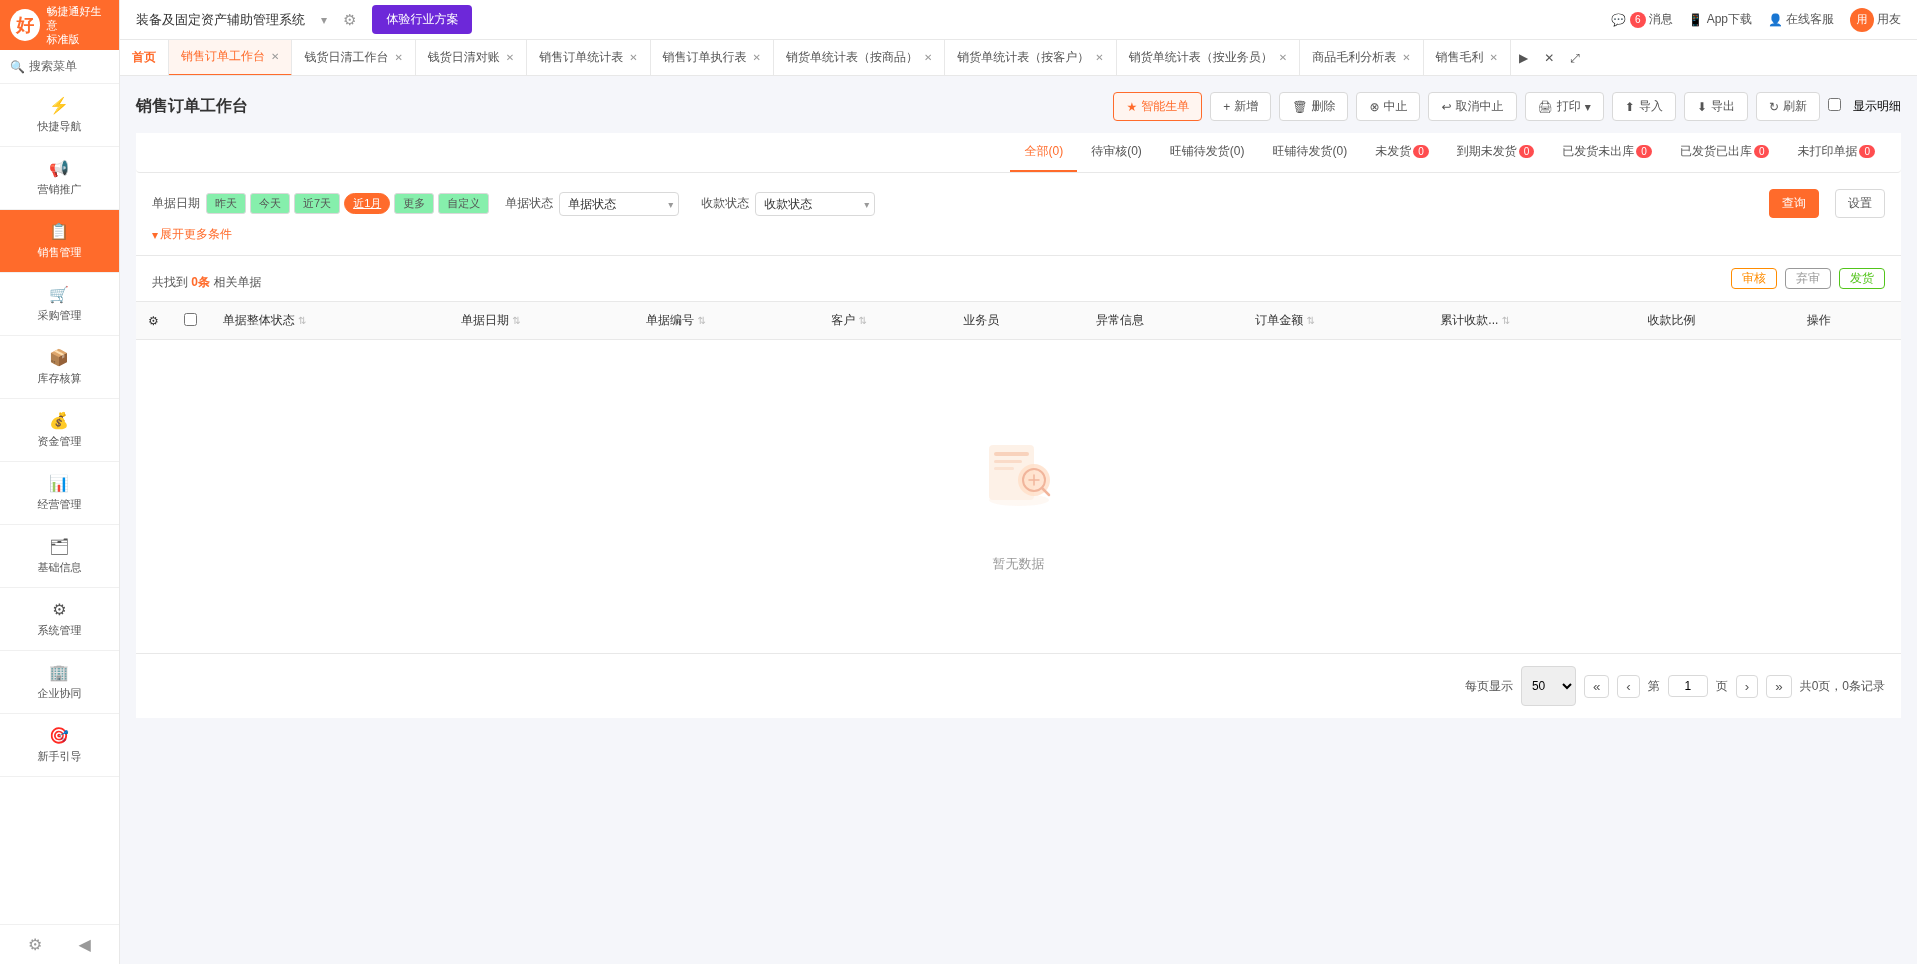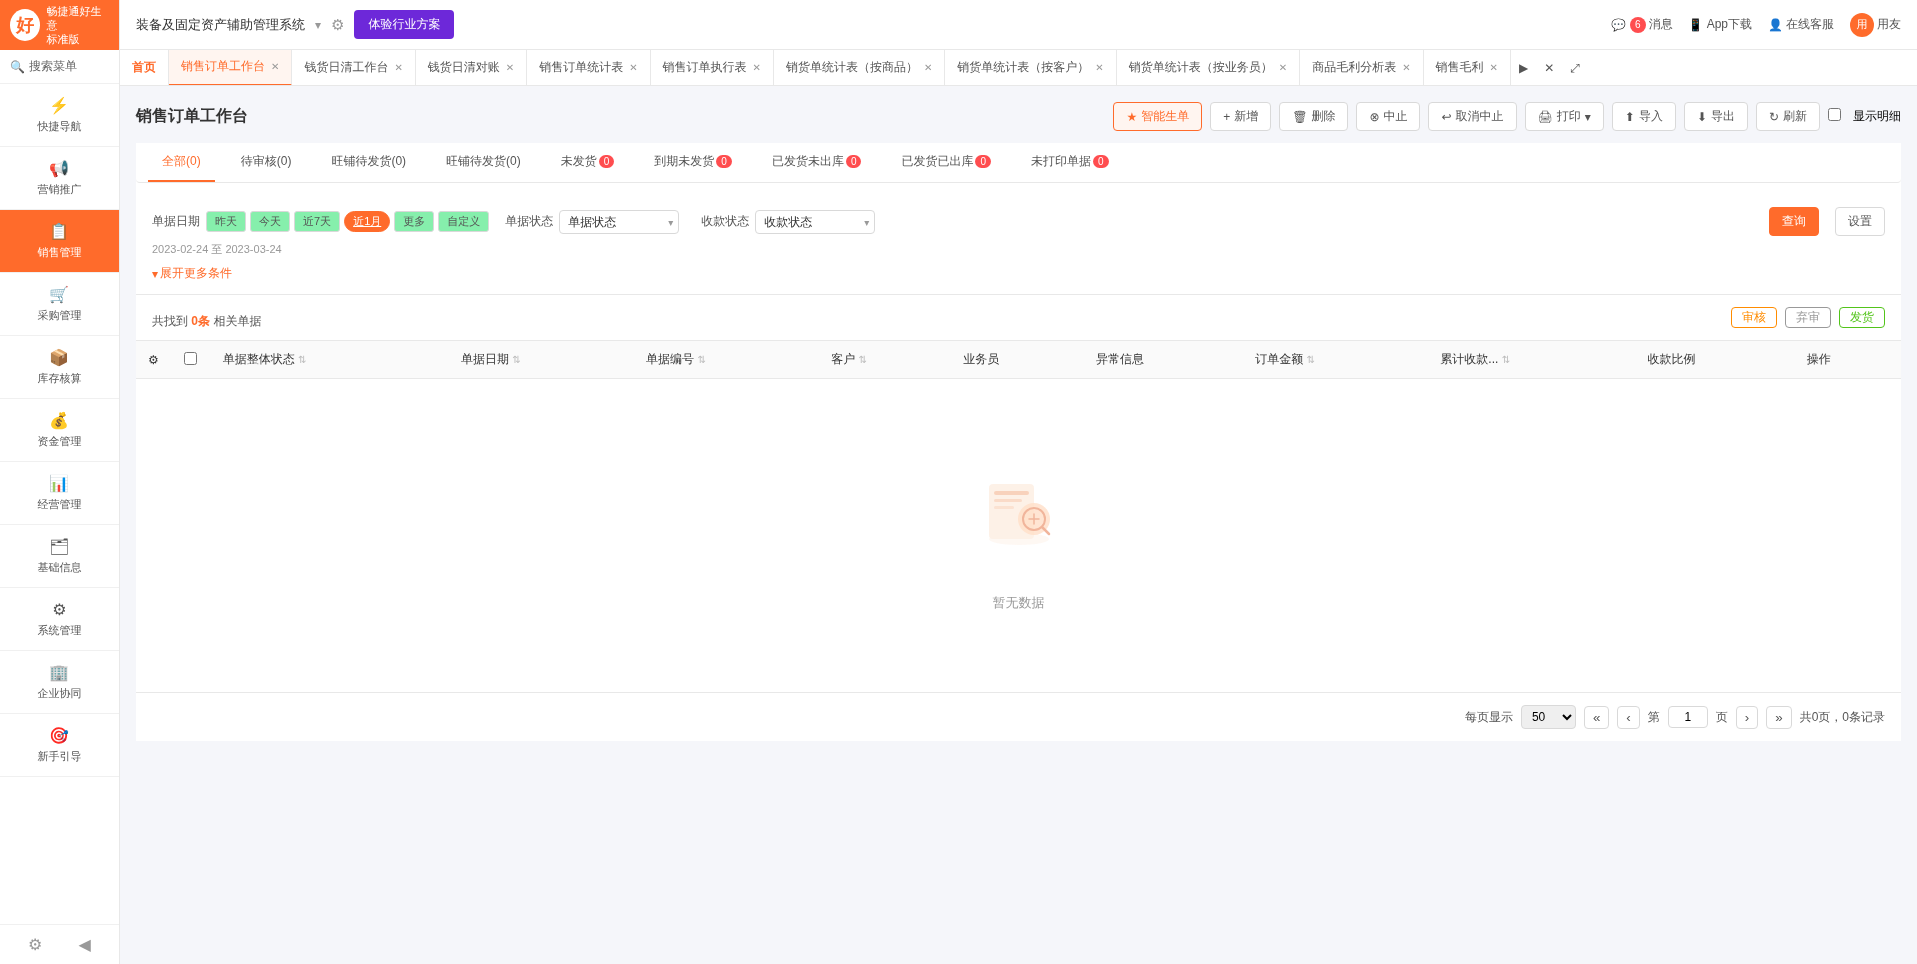--- a/index.html
+++ b/index.html
@@ -13,21 +13,21 @@
     .sidebar-search { padding: 8px 10px; display: flex; align-items: center; gap: 4px; cursor: pointer; color: #666; font-size: 12px; border-bottom: 1px solid #f0f0f0; }
     .sidebar-nav-item { padding: 12px 10px; display: flex; flex-direction: column; align-items: center; gap: 4px; cursor: pointer; color: #555; font-size: 11px; border-bottom: 1px solid #f0f0f0; }
     .sidebar-nav-item.active { background: #ff6b2b; color: #fff; }
     .sidebar-nav-item .icon { font-size: 16px; }
     .sidebar-bottom { margin-top: auto; padding: 10px; display: flex; justify-content: space-around; border-top: 1px solid #f0f0f0; }
 
     
     .main { flex: 1; display: flex; flex-direction: column; overflow: hidden; }
 
     
-    .topbar { height: 50px; background: #fff; border-bottom: 1px solid #e8e8e8; display: flex; align-items: center; padding: 0 16px; gap: 10px; flex-shrink: 0; }
+    .topbar { height: 40px; background: #fff; border-bottom: 1px solid #e8e8e8; display: flex; align-items: center; padding: 0 16px; gap: 16px; flex-shrink: 0; }
     .topbar-btn { background: #6d28d9; color: #fff; border: none; border-radius: 4px; padding: 6px 14px; font-size: 12px; cursor: pointer; }
     .topbar-actions { display: flex; align-items: center; gap: 16px; font-size: 12px; color: #555; }
     .topbar-actions span { cursor: pointer; display: flex; align-items: center; gap: 3px; }
     .badge { background: #ff4d4f; color: #fff; border-radius: 50%; width: 16px; height: 16px; font-size: 10px; display: inline-flex; align-items: center; justify-content: center; }
 
     
     .tabbar { height: 36px; background: #fff; border-bottom: 1px solid #e8e8e8; display: flex; align-items: center; overflow: hidden; flex-shrink: 0; }
     .tab { padding: 0 12px; height: 36px; display: flex; align-items: center; gap: 4px; font-size: 12px; color: #555; cursor: pointer; border-right: 1px solid #e8e8e8; white-space: nowrap; flex-shrink: 0; }
     .tab.active { background: #fff5f0; color: #ff6b2b; border-bottom: 2px solid #ff6b2b; }
     .tab.home { color: #ff6b2b; font-weight: bold; }
@@ -40,21 +40,21 @@
 
     
     .page-header { display: flex; align-items: center; justify-content: space-between; margin-bottom: 12px; }
     .page-title { font-size: 16px; font-weight: bold; color: #333; }
     .page-header-actions { display: flex; align-items: center; gap: 8px; }
     .btn { border: 1px solid #d9d9d9; background: #fff; border-radius: 4px; padding: 5px 12px; font-size: 12px; cursor: pointer; display: flex; align-items: center; gap: 4px; color: #555; }
     .btn-primary { background: #ff6b2b; color: #fff; border-color: #ff6b2b; }
     .btn-orange-outline { border-color: #ff6b2b; color: #ff6b2b; background: #fff5f0; }
 
     
-    .filter-tabs { background: #fff; border-radius: 4px; padding: 0 12px; display: flex; align-items: center; gap: 12px; margin-bottom: 12px; border-bottom: 1px solid #e8e8e8; }
+    .filter-tabs { background: #fff; border-radius: 4px; padding: 0 12px; display: flex; align-items: center; gap: 0; margin-bottom: 4px; border-bottom: 1px solid #e8e8e8; justify-content: flex-end; }
     .filter-tab { padding: 10px 14px; font-size: 12px; color: #555; cursor: pointer; border-bottom: 2px solid transparent; white-space: nowrap; }
     .filter-tab.active { color: #ff6b2b; border-bottom-color: #ff6b2b; }
     .filter-tab .count-badge { background: #ff4d4f; color: #fff; border-radius: 10px; padding: 1px 5px; font-size: 10px; margin-left: 2px; }
 
     
     .filter-area { background: #fff; padding: 12px 16px; margin-bottom: 0; }
     .filter-row { display: flex; align-items: center; gap: 16px; flex-wrap: wrap; }
     .filter-item { display: flex; align-items: center; gap: 6px; font-size: 12px; color: #333; }
     .filter-label { color: #555; white-space: nowrap; }
     .filter-date-btns { display: flex; gap: 4px; }
@@ -83,21 +83,21 @@
     .data-table .checkbox-col { width: 40px; text-align: center; }
     .data-table .settings-col { width: 30px; text-align: center; }
 
     
     .empty-state { display: flex; flex-direction: column; align-items: center; justify-content: center; padding: 80px 0; }
     .empty-icon { font-size: 80px; margin-bottom: 16px; opacity: 0.6; }
     .empty-text { color: #999; font-size: 13px; }
 
     
     .pagination { display: flex; align-items: center; justify-content: flex-end; padding: 12px 16px; background: #fff; border-top: 1px solid #e8e8e8; gap: 8px; font-size: 12px; color: #555; }
-    .page-size-select { border: 1px solid #d9d9d9; border-radius: 4px; padding: 3px 6px; font-size: 12px; }
+    .page-size-select { border: 1px solid #d9d9d9; border-radius: 4px; padding: 11px 6px; font-size: 12px; }
     .page-btn { border: 1px solid #d9d9d9; border-radius: 4px; padding: 3px 8px; cursor: pointer; background: #fff; color: #555; }
     .page-input { border: 1px solid #d9d9d9; border-radius: 4px; padding: 3px 6px; width: 40px; text-align: center; font-size: 12px; }
 
     
     .page-content::-webkit-scrollbar { width: 6px; }
     .page-content::-webkit-scrollbar-track { background: #f0f0f0; }
     .page-content::-webkit-scrollbar-thumb { background: #ccc; border-radius: 3px; }
 
     
     .scroll-area { overflow-x: auto; }
@@ -364,23 +364,20 @@
               <span class="filter-label">收款状态</span>
               <div class="select-wrapper">
                 <select class="filter-select">
                   <option>收款状态</option>
                 </select>
               </div>
             </div>
             <button class="btn btn-primary" style="margin-left:auto;">查询</button>
             <button class="btn">设置</button>
           </div>
-          <div style="margin-top:6px;">
-            <span class="filter-date-range">2023-02-24 至 2023-03-24</span>
-          </div>
           <div style="margin-top:8px;text-align:center;">
             <span class="expand-btn">
               <span>▾</span>
               <span>展开更多条件</span>
             </span>
           </div>
         </div>
       </div>
 
       <div class="table-area">

